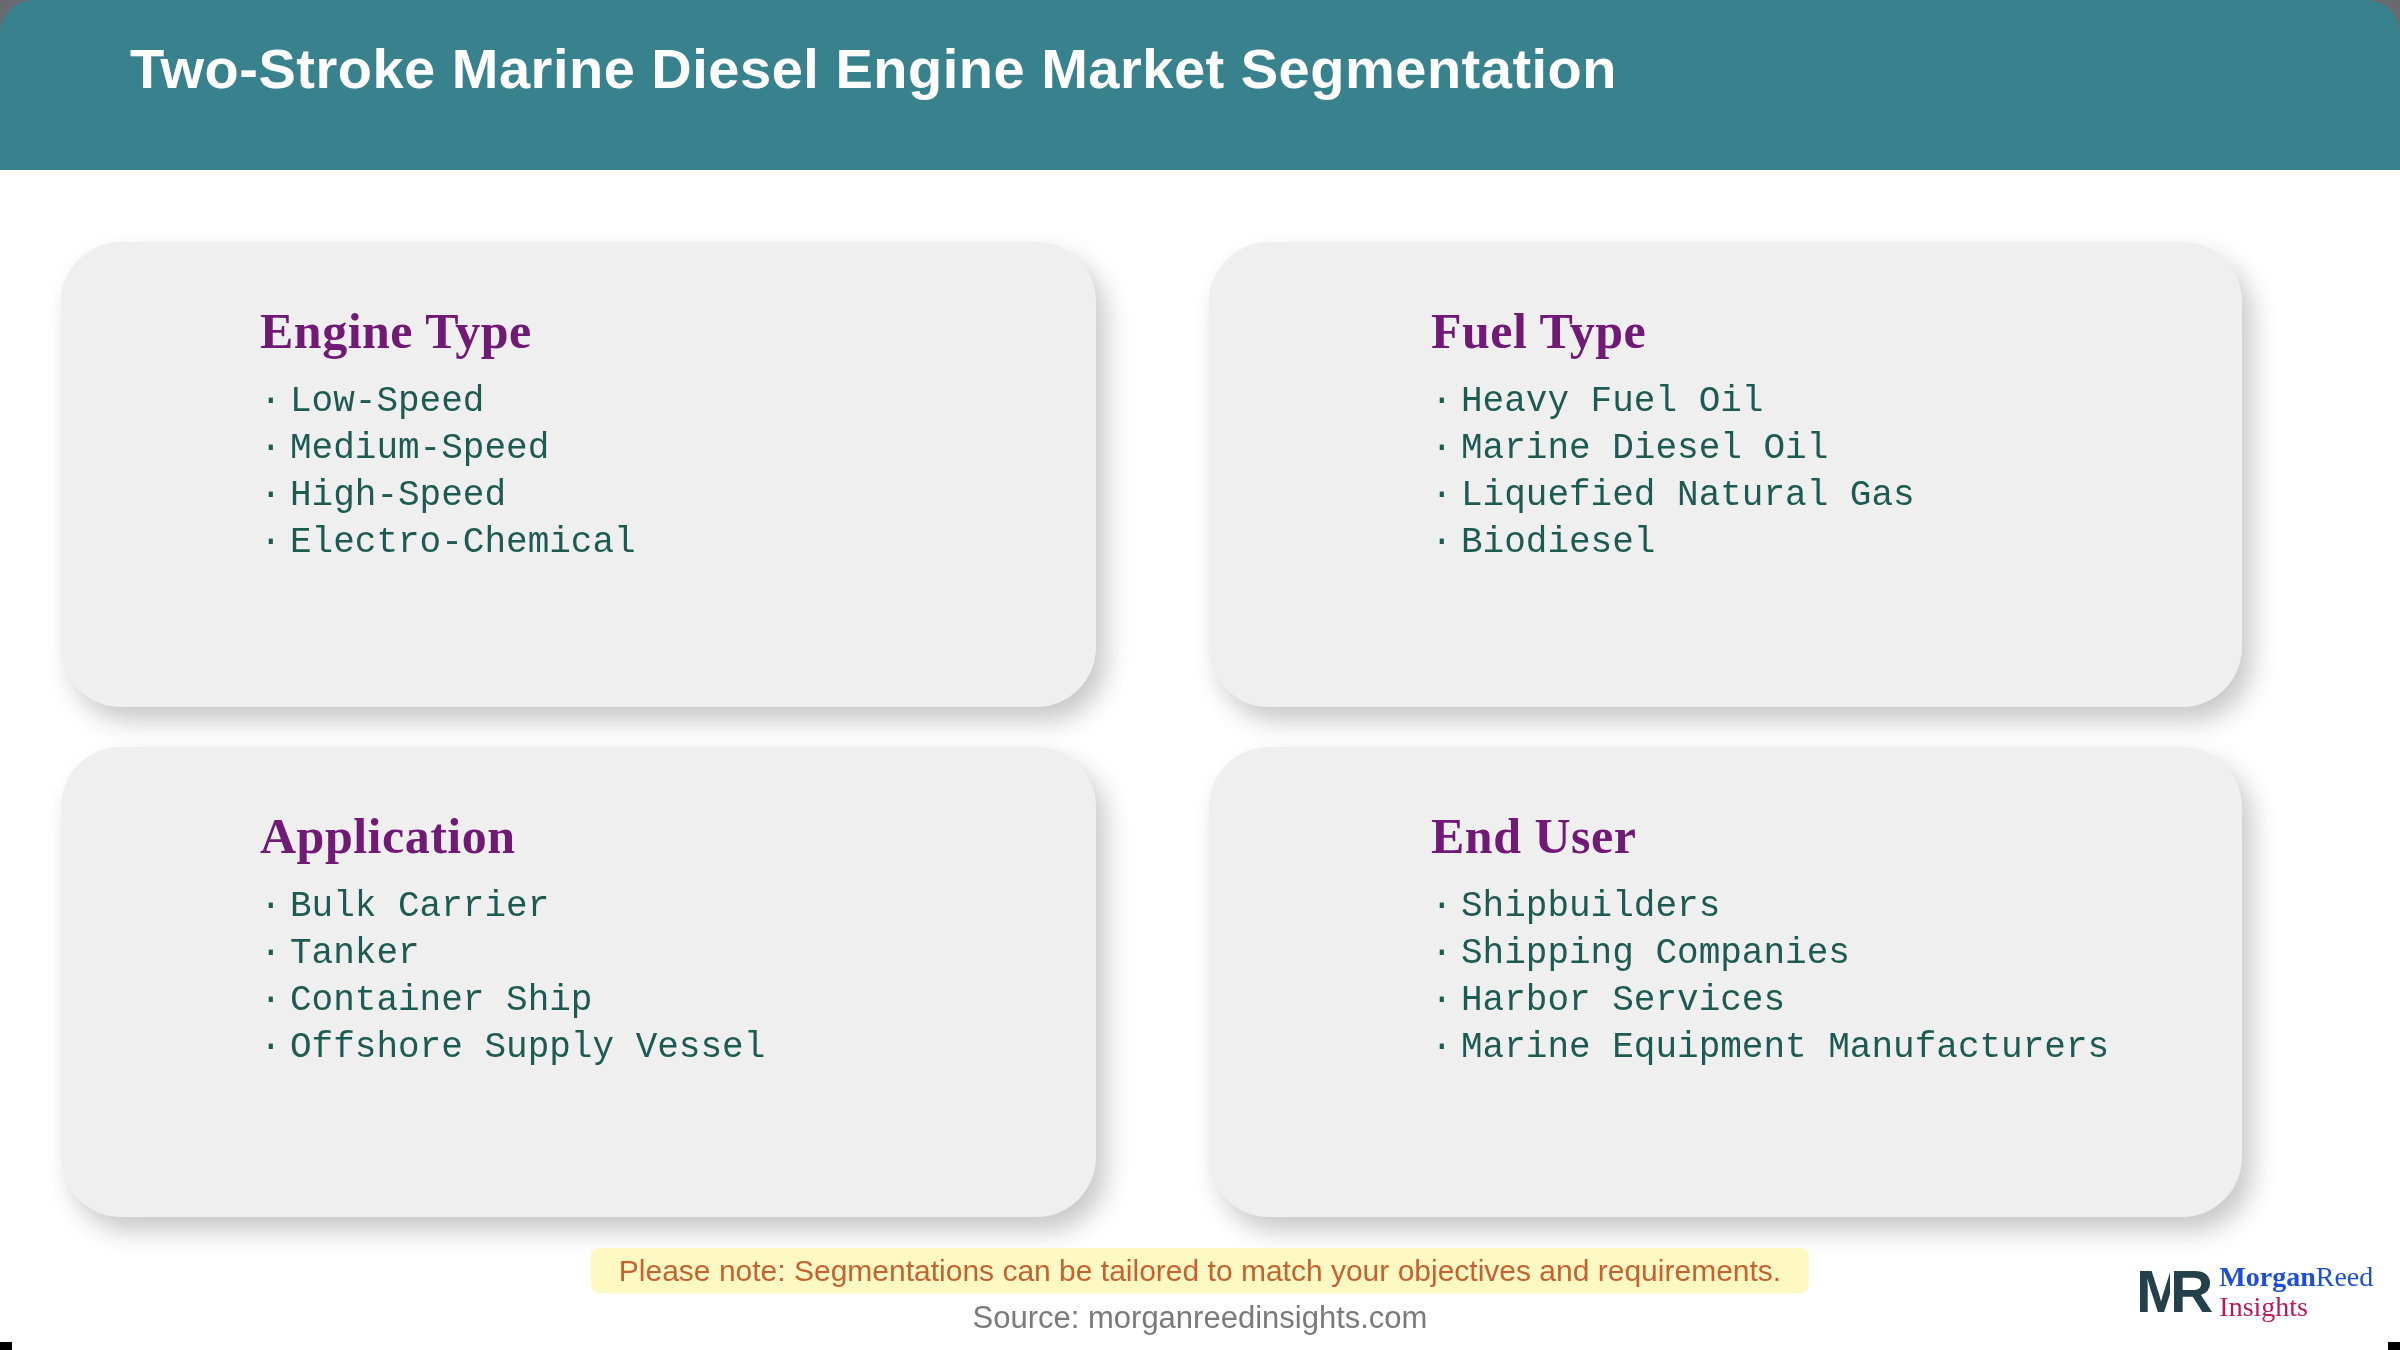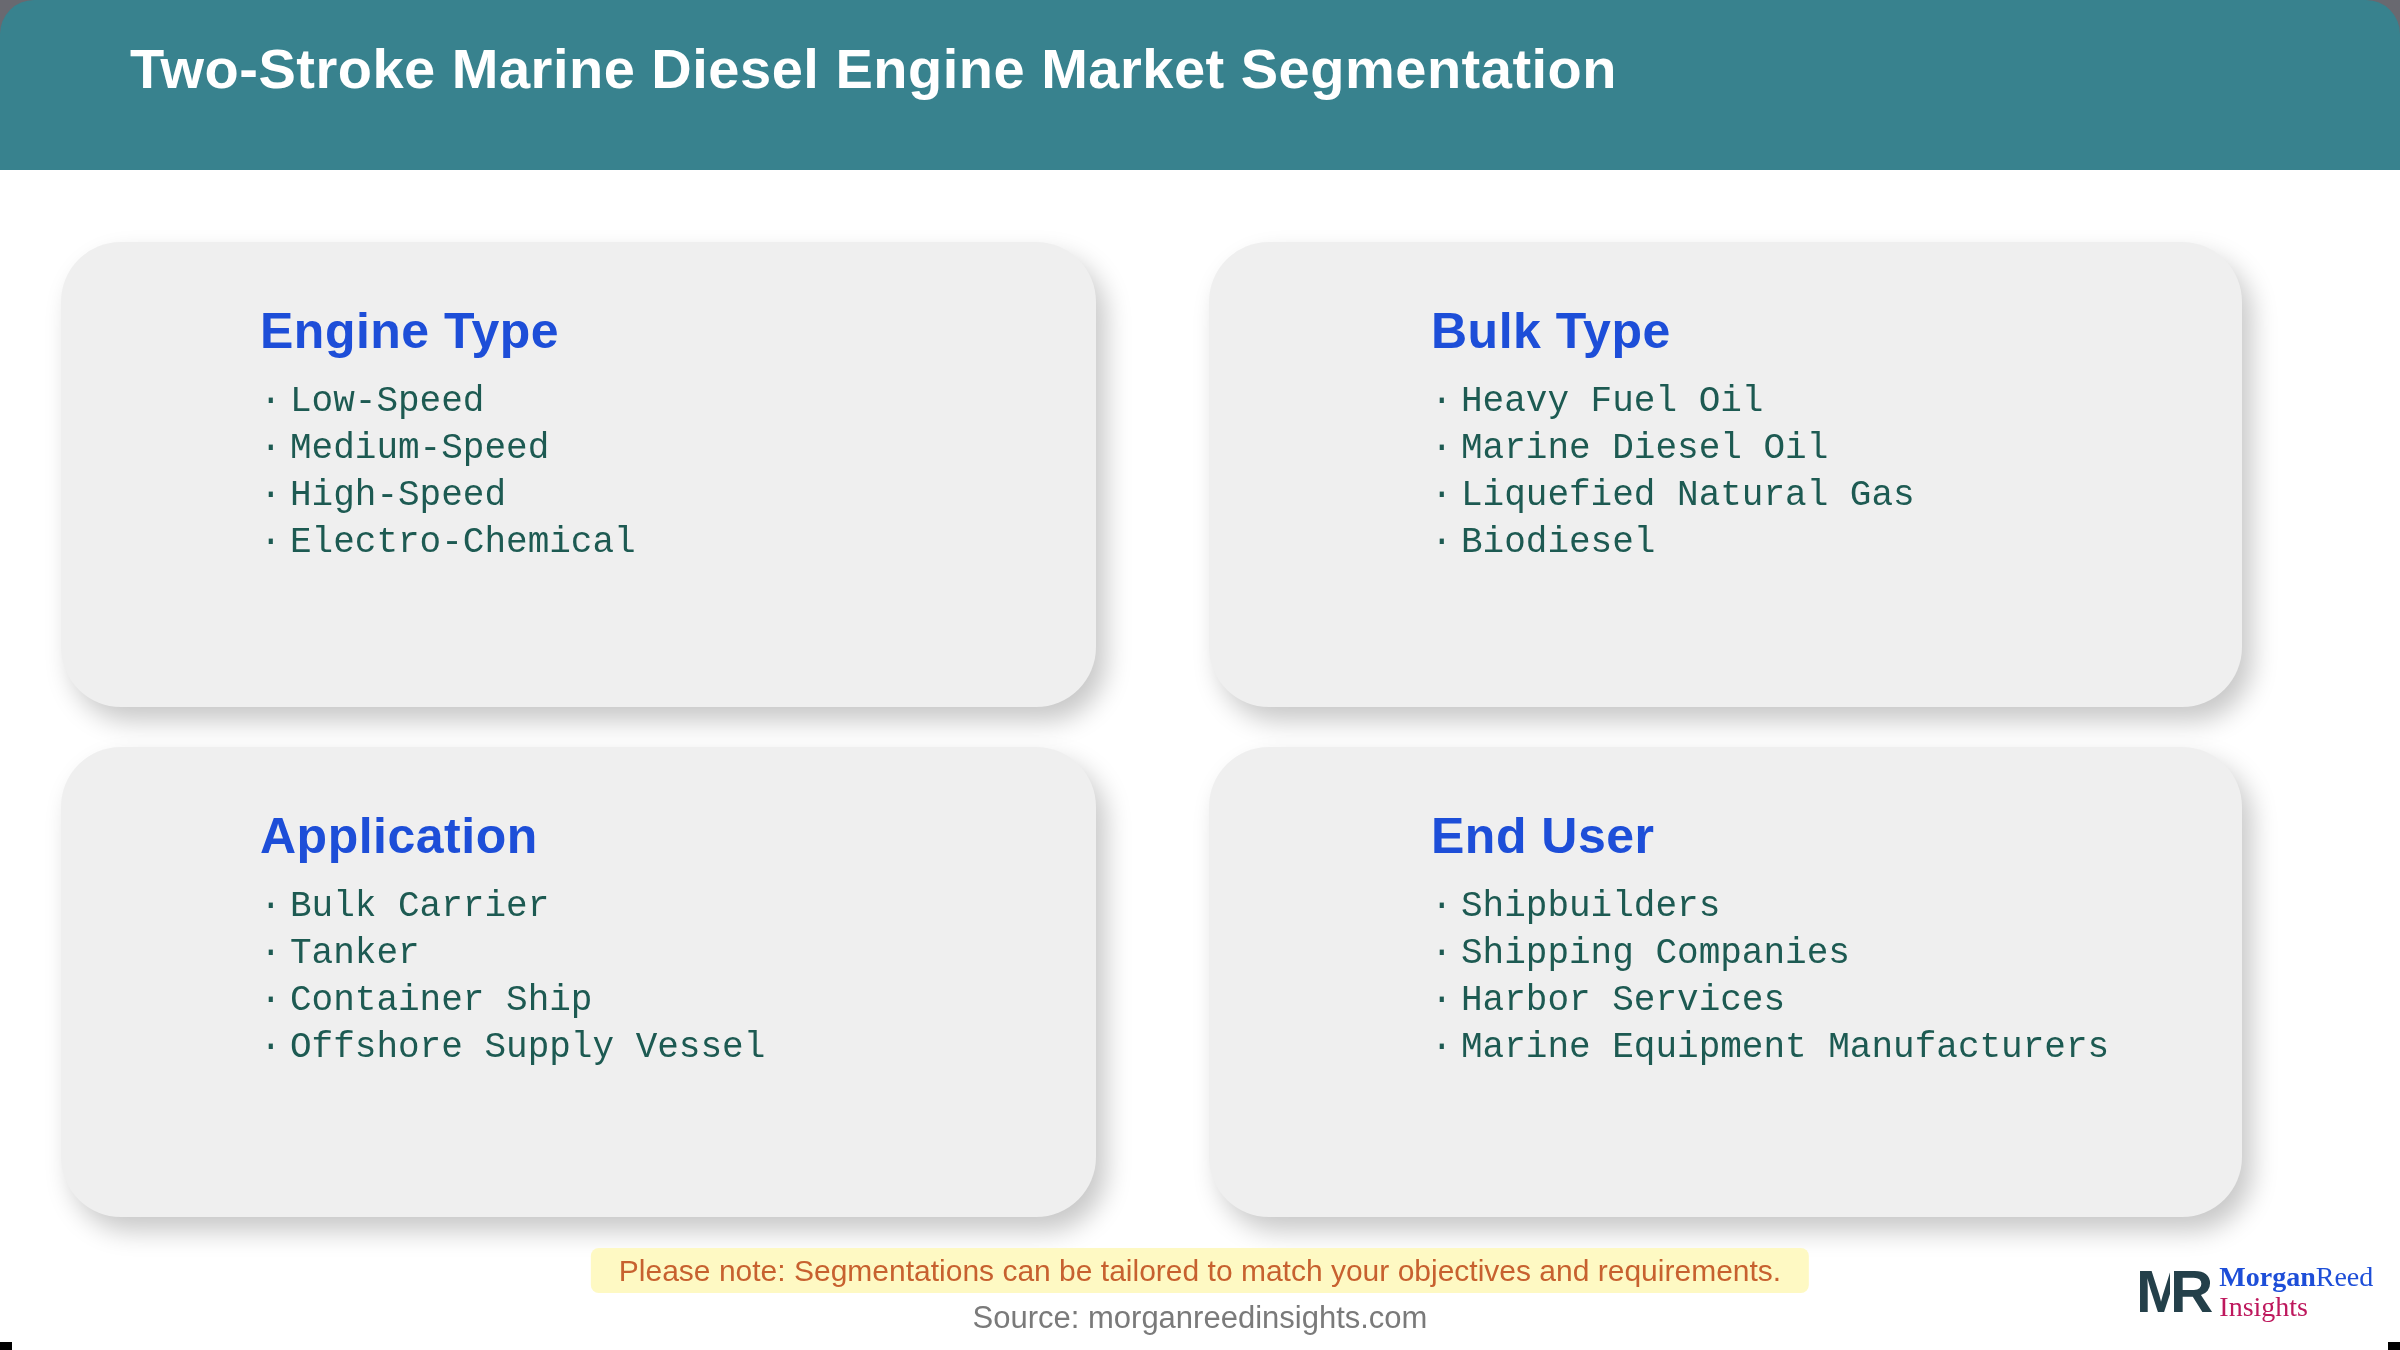--- a/index.html
+++ b/index.html
@@ -51,23 +51,24 @@
   .card-4 { left: 1209px; top: 747px; width: 1033px; height: 470px; }
 
   .card-inner { padding-top: 58px; }
   .card-1 .card-inner, .card-3 .card-inner { padding-left: 199px; }
   .card-2 .card-inner, .card-4 .card-inner { padding-left: 222px; }
 
   .card-title {
     font-size: 50px;
     line-height: 62px;
     font-weight: 700;
-    color: #1d4ed8;
+    color: #701a75;
     letter-spacing: 0.5px;
     margin-bottom: 16px;
+    font-family: Liberation Serif, serif;
   }
   .card-list { list-style: none; font-family: Liberation Mono, monospace; }
   .card-list li {
     font-size: 36px;
     line-height: 47px;
     font-weight: 400;
     color: #1d5a52;
     white-space: nowrap;
   }
   .card-list li::before {
@@ -164,21 +165,21 @@
         <li>Low-Speed</li>
         <li>Medium-Speed</li>
         <li>High-Speed</li>
         <li>Electro-Chemical</li>
       </ul>
     </div>
   </section>
 
   <section class="card card-2">
     <div class="card-inner">
-      <h2 class="card-title">Bulk Type</h2>
+      <h2 class="card-title">Fuel Type</h2>
       <ul class="card-list">
         <li>Heavy Fuel Oil</li>
         <li>Marine Diesel Oil</li>
         <li>Liquefied Natural Gas</li>
         <li>Biodiesel</li>
       </ul>
     </div>
   </section>
 
   <section class="card card-3">

